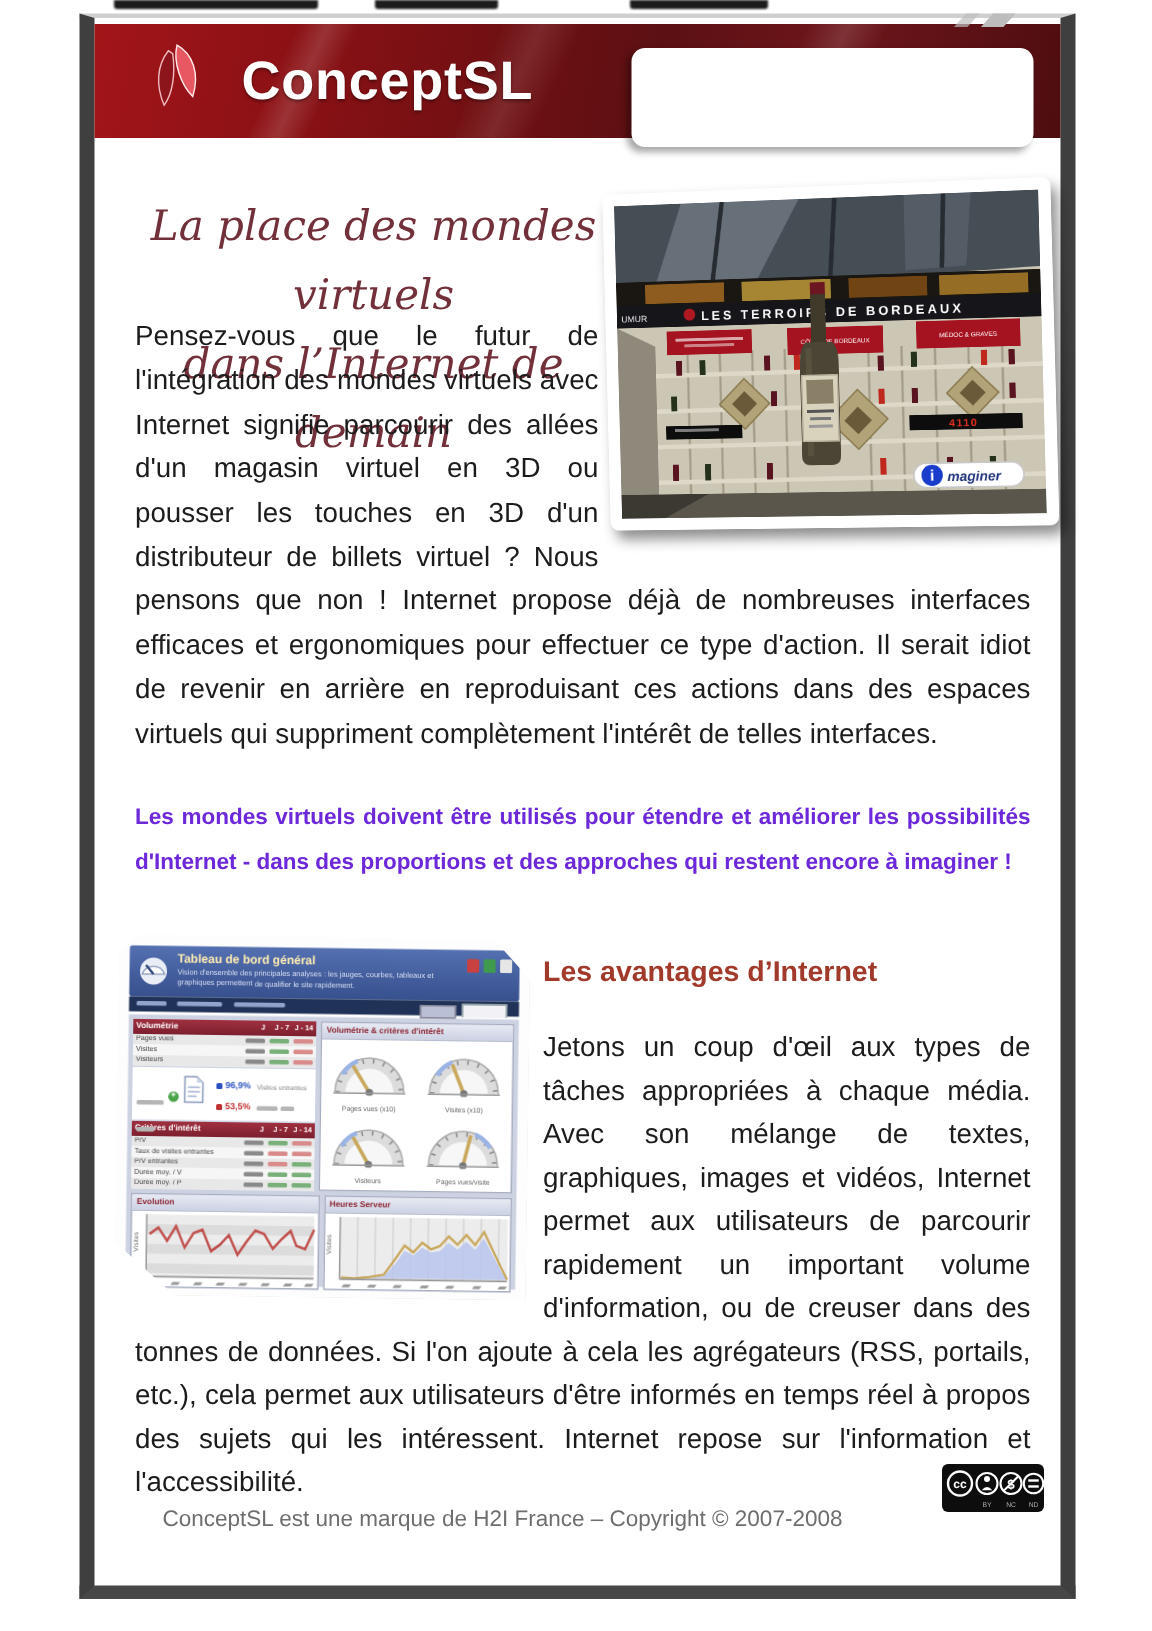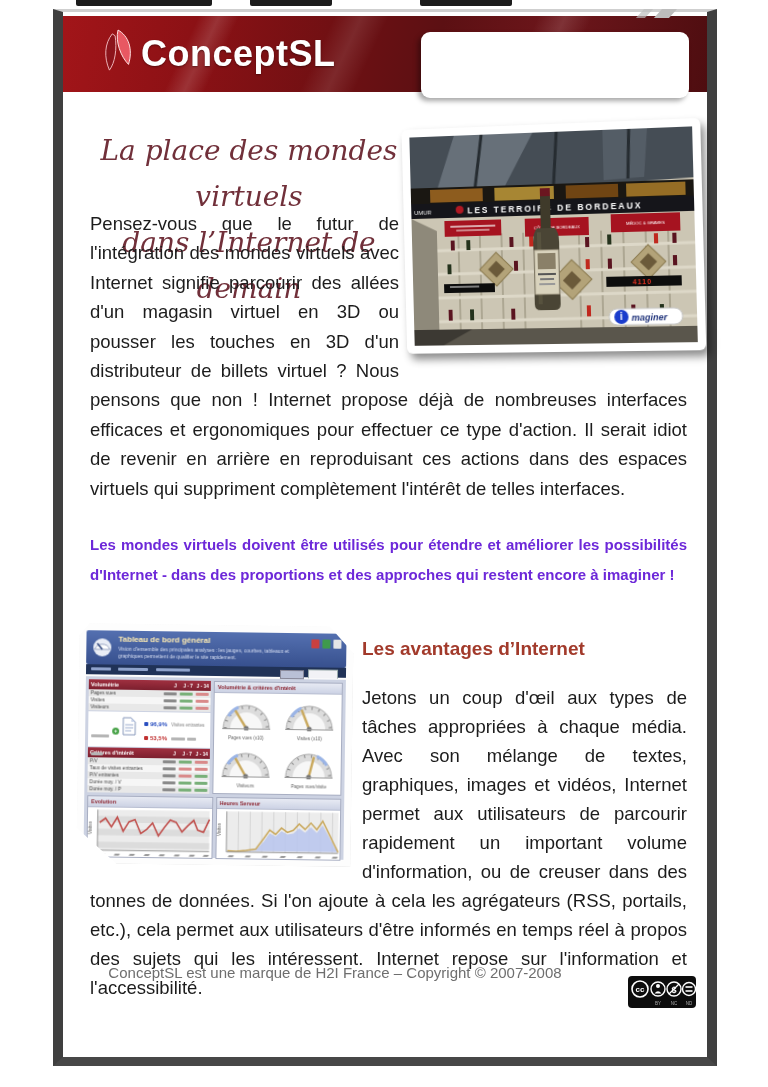--- a/index.html
+++ b/index.html
@@ -21,21 +21,21 @@
 
   
   .banner{
     position:absolute;left:0;top:4px;width:644px;height:76px;
     background:
       linear-gradient(115deg, rgba(255,255,255,0) 20%, rgba(255,255,255,.14) 23%, rgba(255,255,255,0) 26%,
         rgba(255,255,255,0) 40%, rgba(255,255,255,.10) 44%, rgba(255,255,255,0) 48%,
         rgba(255,255,255,0) 70%, rgba(255,255,255,.12) 74%, rgba(255,255,255,0) 78%),
       linear-gradient(100deg,#a21519 0%,#8c1115 20%,#701013 42%,#5c1013 58%,#6d161b 76%,#4e0d10 100%);
   }
-  .logo{position:absolute;left:34px;top:12px;height:52px;display:flex;align-items:center;gap:2px;}
+  .logo{position:absolute;left:34px;top:12px;height:52px;display:flex;align-items:center;gap:22px;}
   .logo-text{color:#fff;font-size:36px;font-weight:bold;letter-spacing:.5px;text-shadow:0 1px 2px rgba(0,0,0,.4);}
   .streak{position:absolute;background:#bdbdbd;transform:skewX(-42deg);height:9px;top:-7px;}
   .s1{right:34px;width:15px;} .s2{right:58px;width:9px;opacity:.7;}
 
   .info-box{
     position:absolute;left:358px;top:16px;width:268px;height:66px;background:#fff;border-radius:9px;
     box-shadow:-3px 3px 5px rgba(0,0,0,.35);padding:11px 14px 0 14px;box-sizing:border-box;
   }
   .info-title{font-size:14.5px;font-weight:bold;color:#5d4a45;white-space:nowrap;}
   .info-row{display:flex;justify-content:space-between;margin-top:11px;font-size:14.5px;font-weight:bold;color:#7d6a62;}
@@ -117,21 +117,21 @@
   .gauge{text-align:center;}
   .gauge .glabel{font-size:4.6px;color:#666;margin-top:1px;white-space:nowrap;}
   .dash-bottom{display:flex;gap:3px;flex:1;}
   .panel{flex:1;background:#fff;border:1px solid #a8aec2;display:flex;flex-direction:column;}
   .chart-wrap{position:relative;flex:1;}
   .ylab{position:absolute;left:-4px;top:18px;font-size:4.5px;color:#666;transform:rotate(-90deg);}
   .xticks{position:absolute;left:12px;right:2px;bottom:1px;display:flex;justify-content:space-between;}
   .xticks i{width:5px;height:1.6px;background:#9a9a9a;transform:skewX(-35deg);}
 
   
-  .footer{position:absolute;top:948px;left:0;width:544px;text-align:center;font-size:15px;color:#6e6e6e;line-height:26px;}
+  .footer{position:absolute;top:988px;left:0;width:544px;text-align:center;font-size:15px;color:#6e6e6e;line-height:26px;}
   .footer div{white-space:nowrap;}
   .cc-badge{position:absolute;left:565px;top:964px;}
 </style>
 </head>
 <body>
 
 <div class="artifact a1"></div>
 <div class="artifact a2"></div>
 <div class="artifact a3"></div>
 

